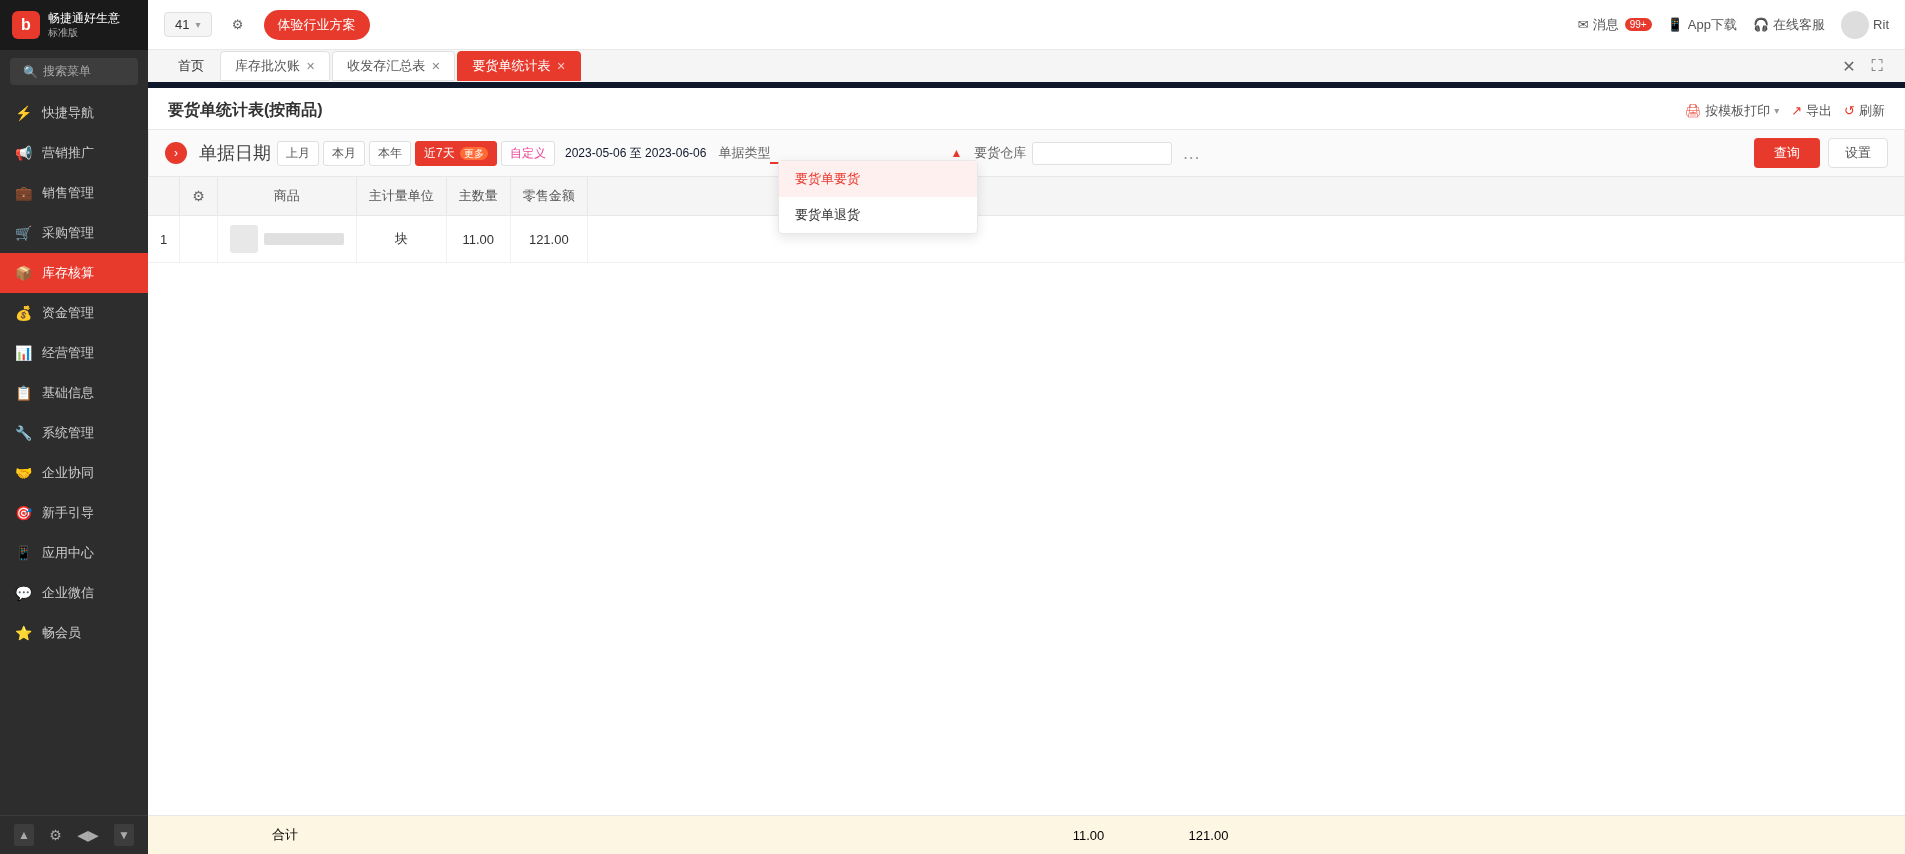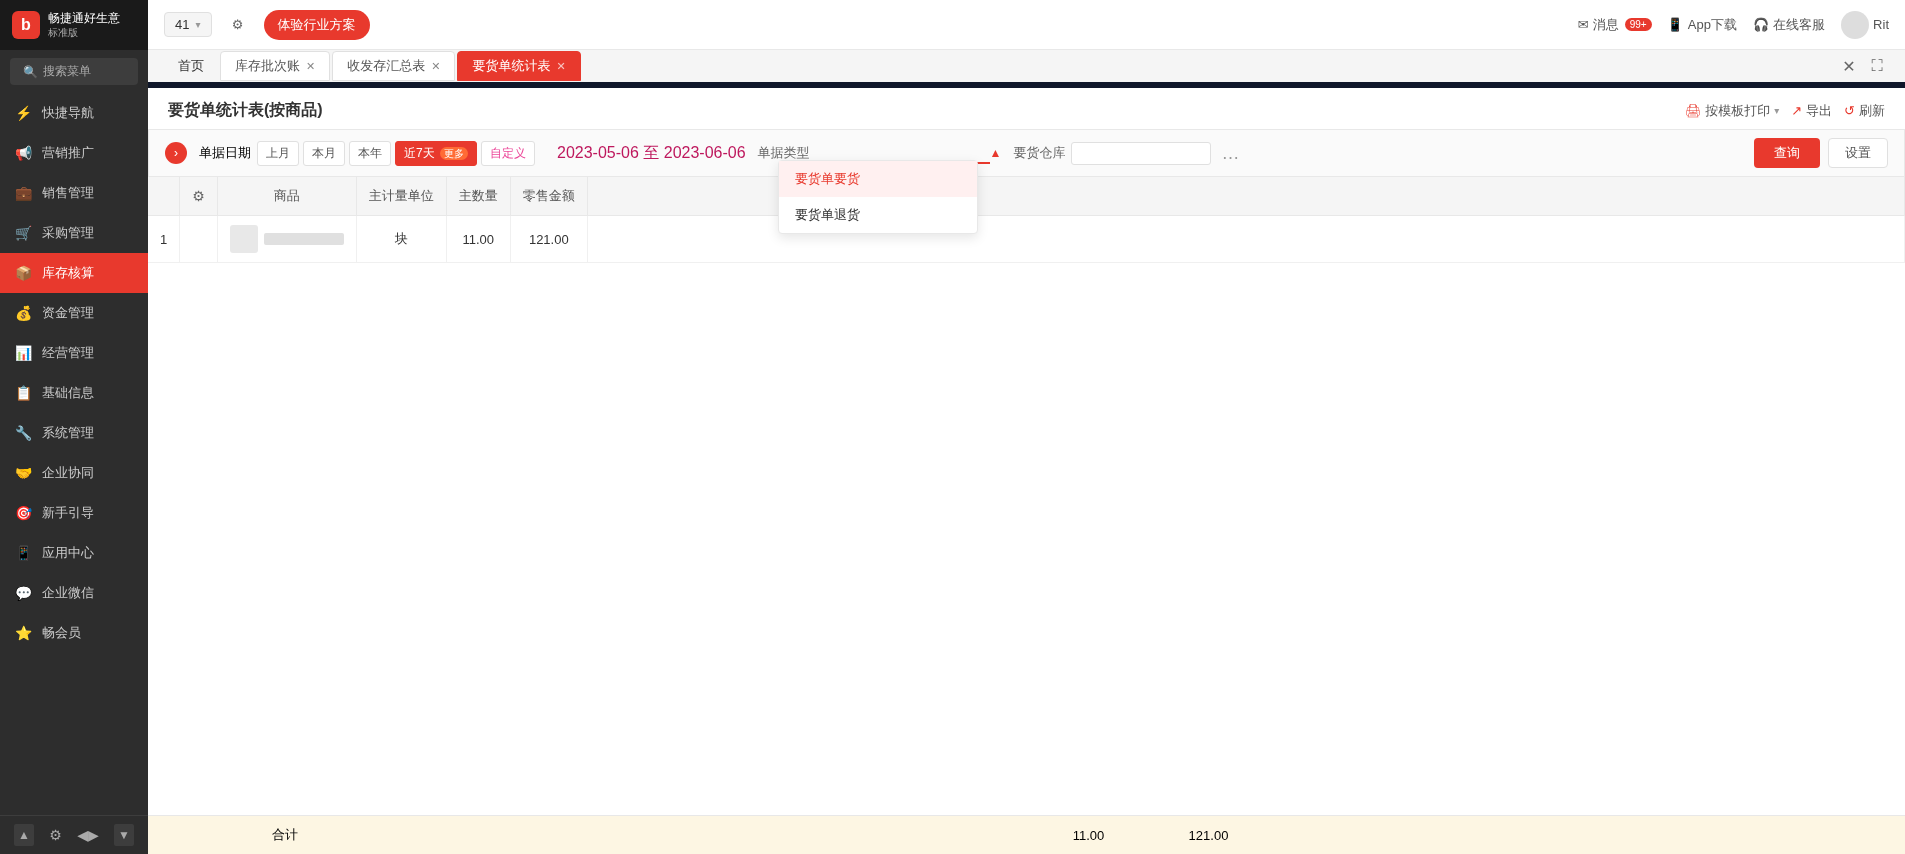--- a/index.html
+++ b/index.html
@@ -216,38 +216,38 @@
     }
     .filter-expand-btn {
       width: 22px; height: 22px;
       background: #e8392d;
       border-radius: 50%;
       display: flex; align-items: center; justify-content: center;
       cursor: pointer; color: #fff; font-size: 12px;
       flex-shrink: 0;
     }
     .filter-group { display: flex; align-items: center; gap: 6px; }
-    .filter-label { color: #000000; font-size: 13px; white-space: nowrap; }
+    .filter-label { color: #404040; font-size: 18px; white-space: nowrap; }
     .filter-date-btns { display: flex; gap: 4px; }
     .date-btn {
       padding: 3px 8px;
       border: 1px solid #e0e0e0;
       border-radius: 3px;
       cursor: pointer;
       font-size: 12px;
       background: #fff;
       color: #555;
     }
     .date-btn.active-more {
       background: #e8392d;
       color: #fff;
       border-color: #e8392d;
     }
     .date-btn.custom { color: #ec4899; }
-    .date-range { font-size: 16px; color: #be185d; margin-left: 16px; }
+    .date-range { font-size: 12px; color: #0f172a; margin-left: 4px; }
 
     .filter-type-group { display: flex; align-items: center; gap: 0; }
     .filter-type-label { color: #666; font-size: 13px; }
     .filter-type-input {
       border: none;
       border-bottom: 2px solid #e8392d;
       outline: none;
       padding: 2px 6px;
       font-size: 13px;
       width: 180px;

